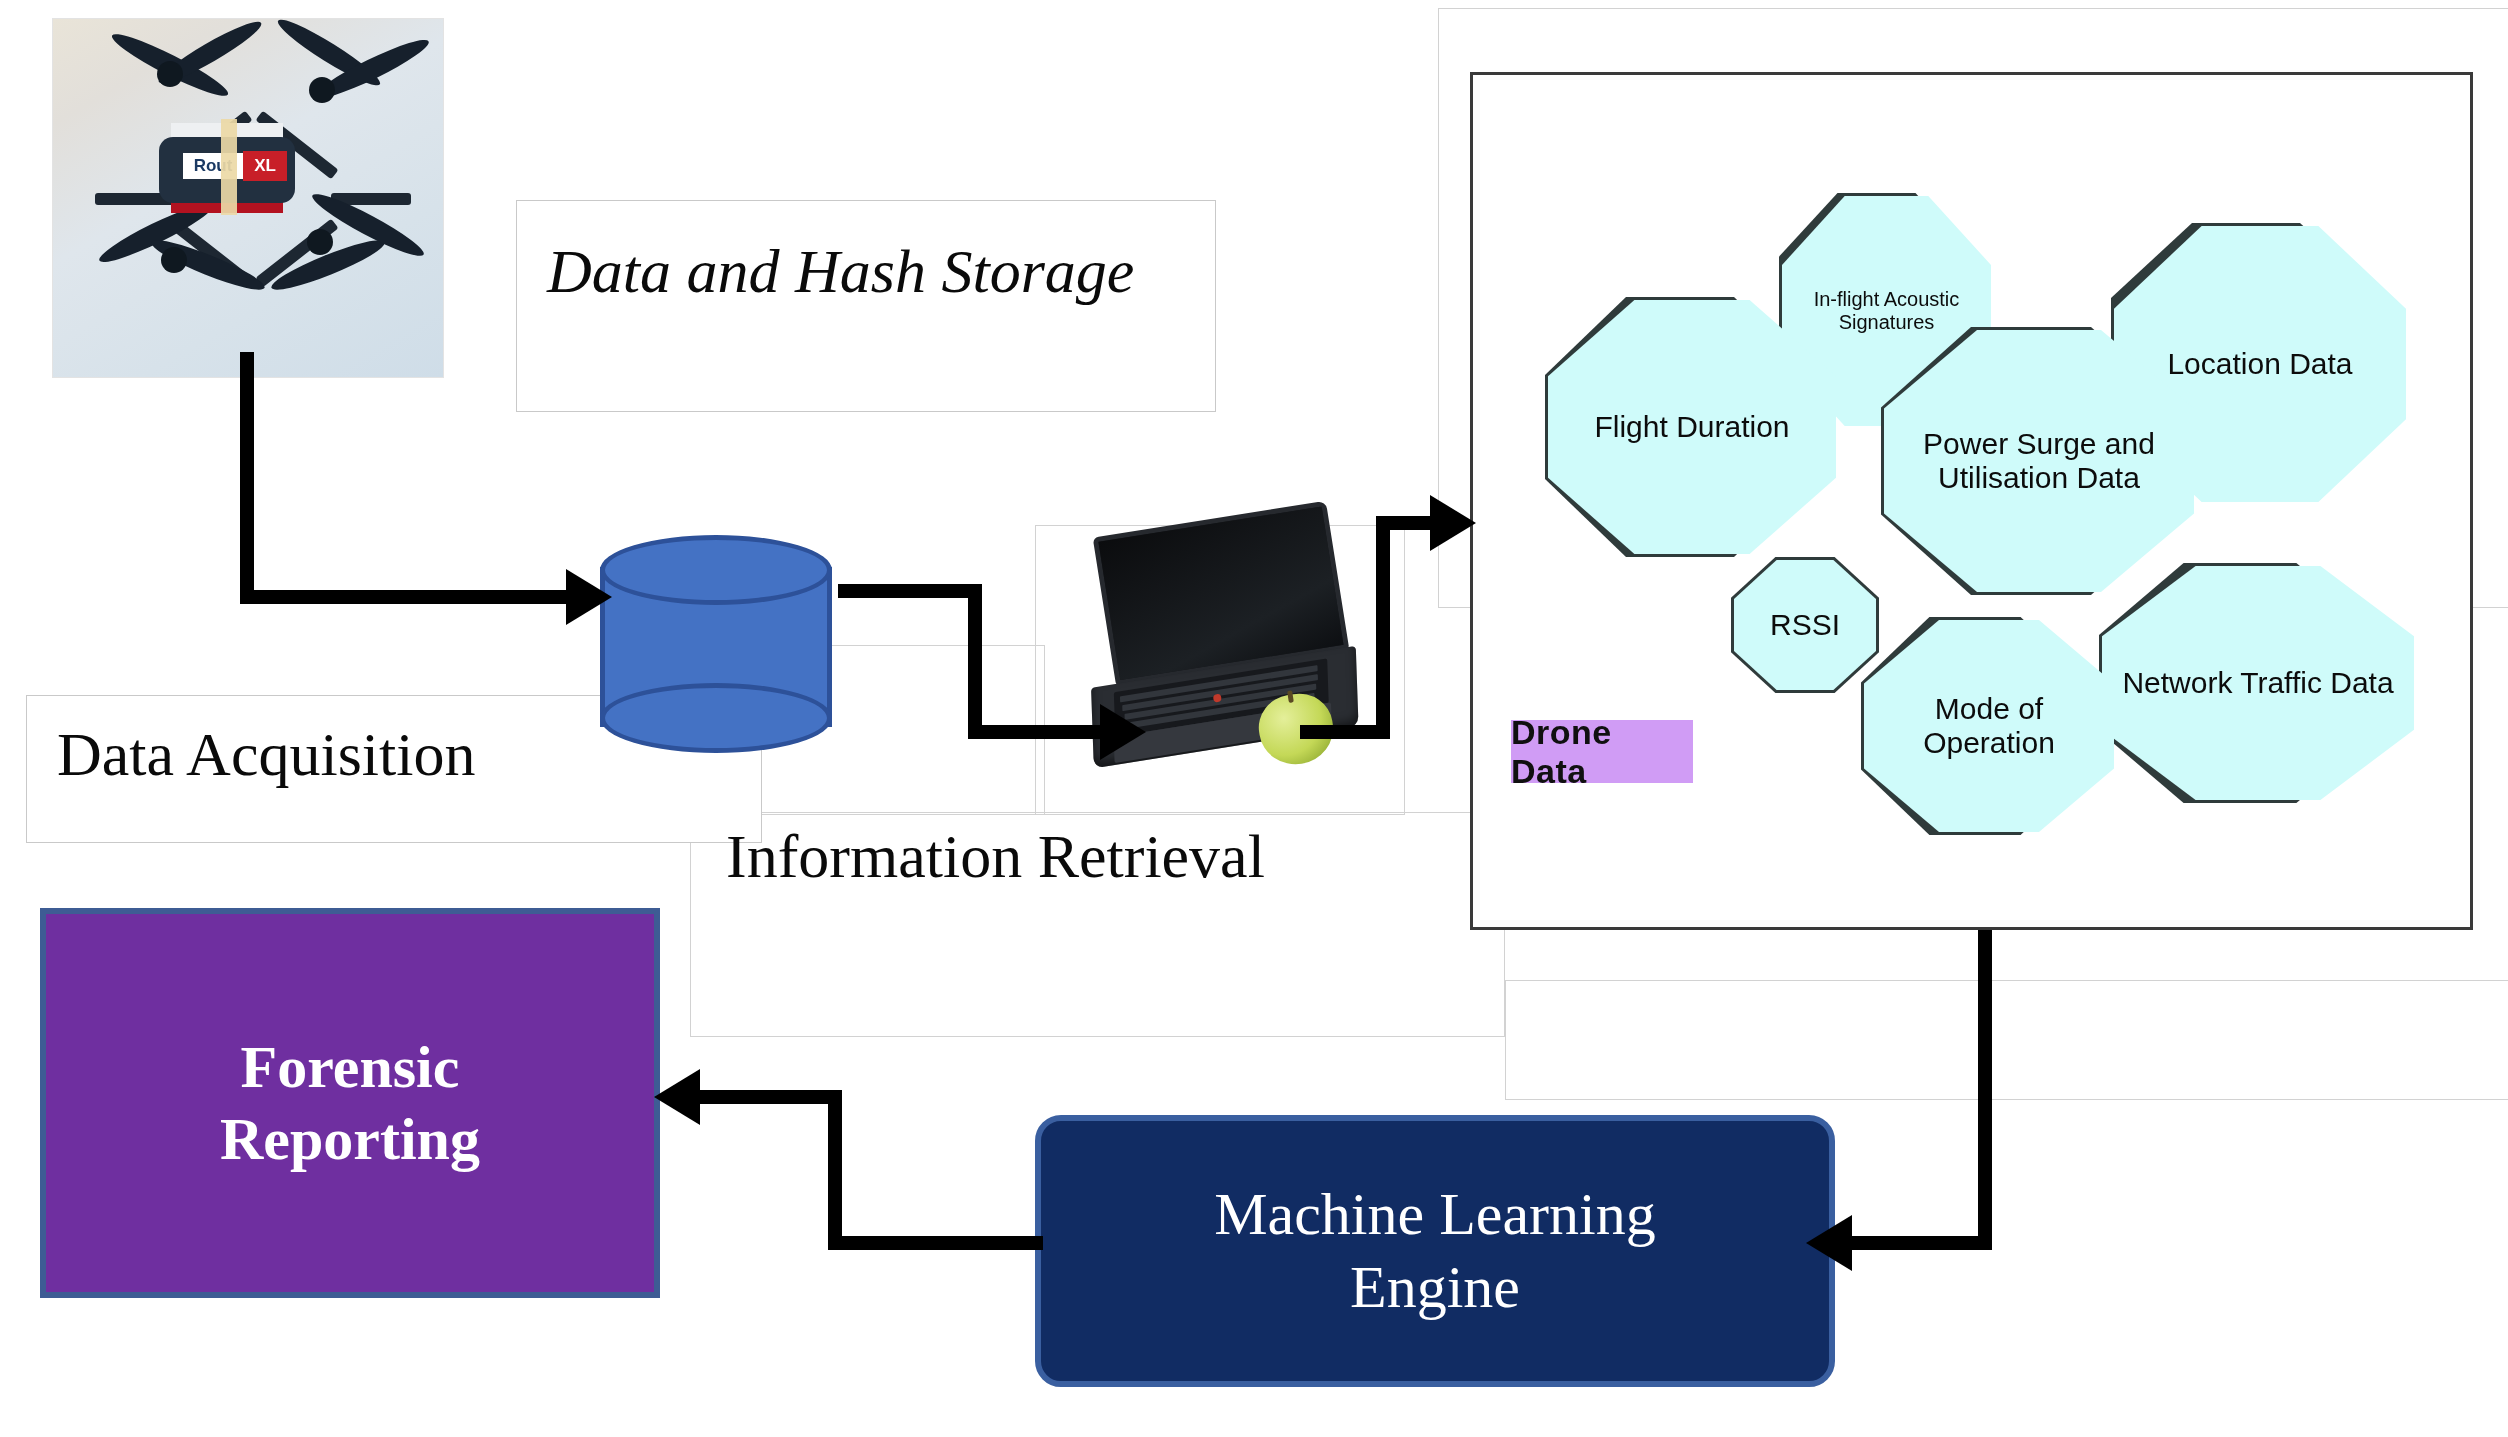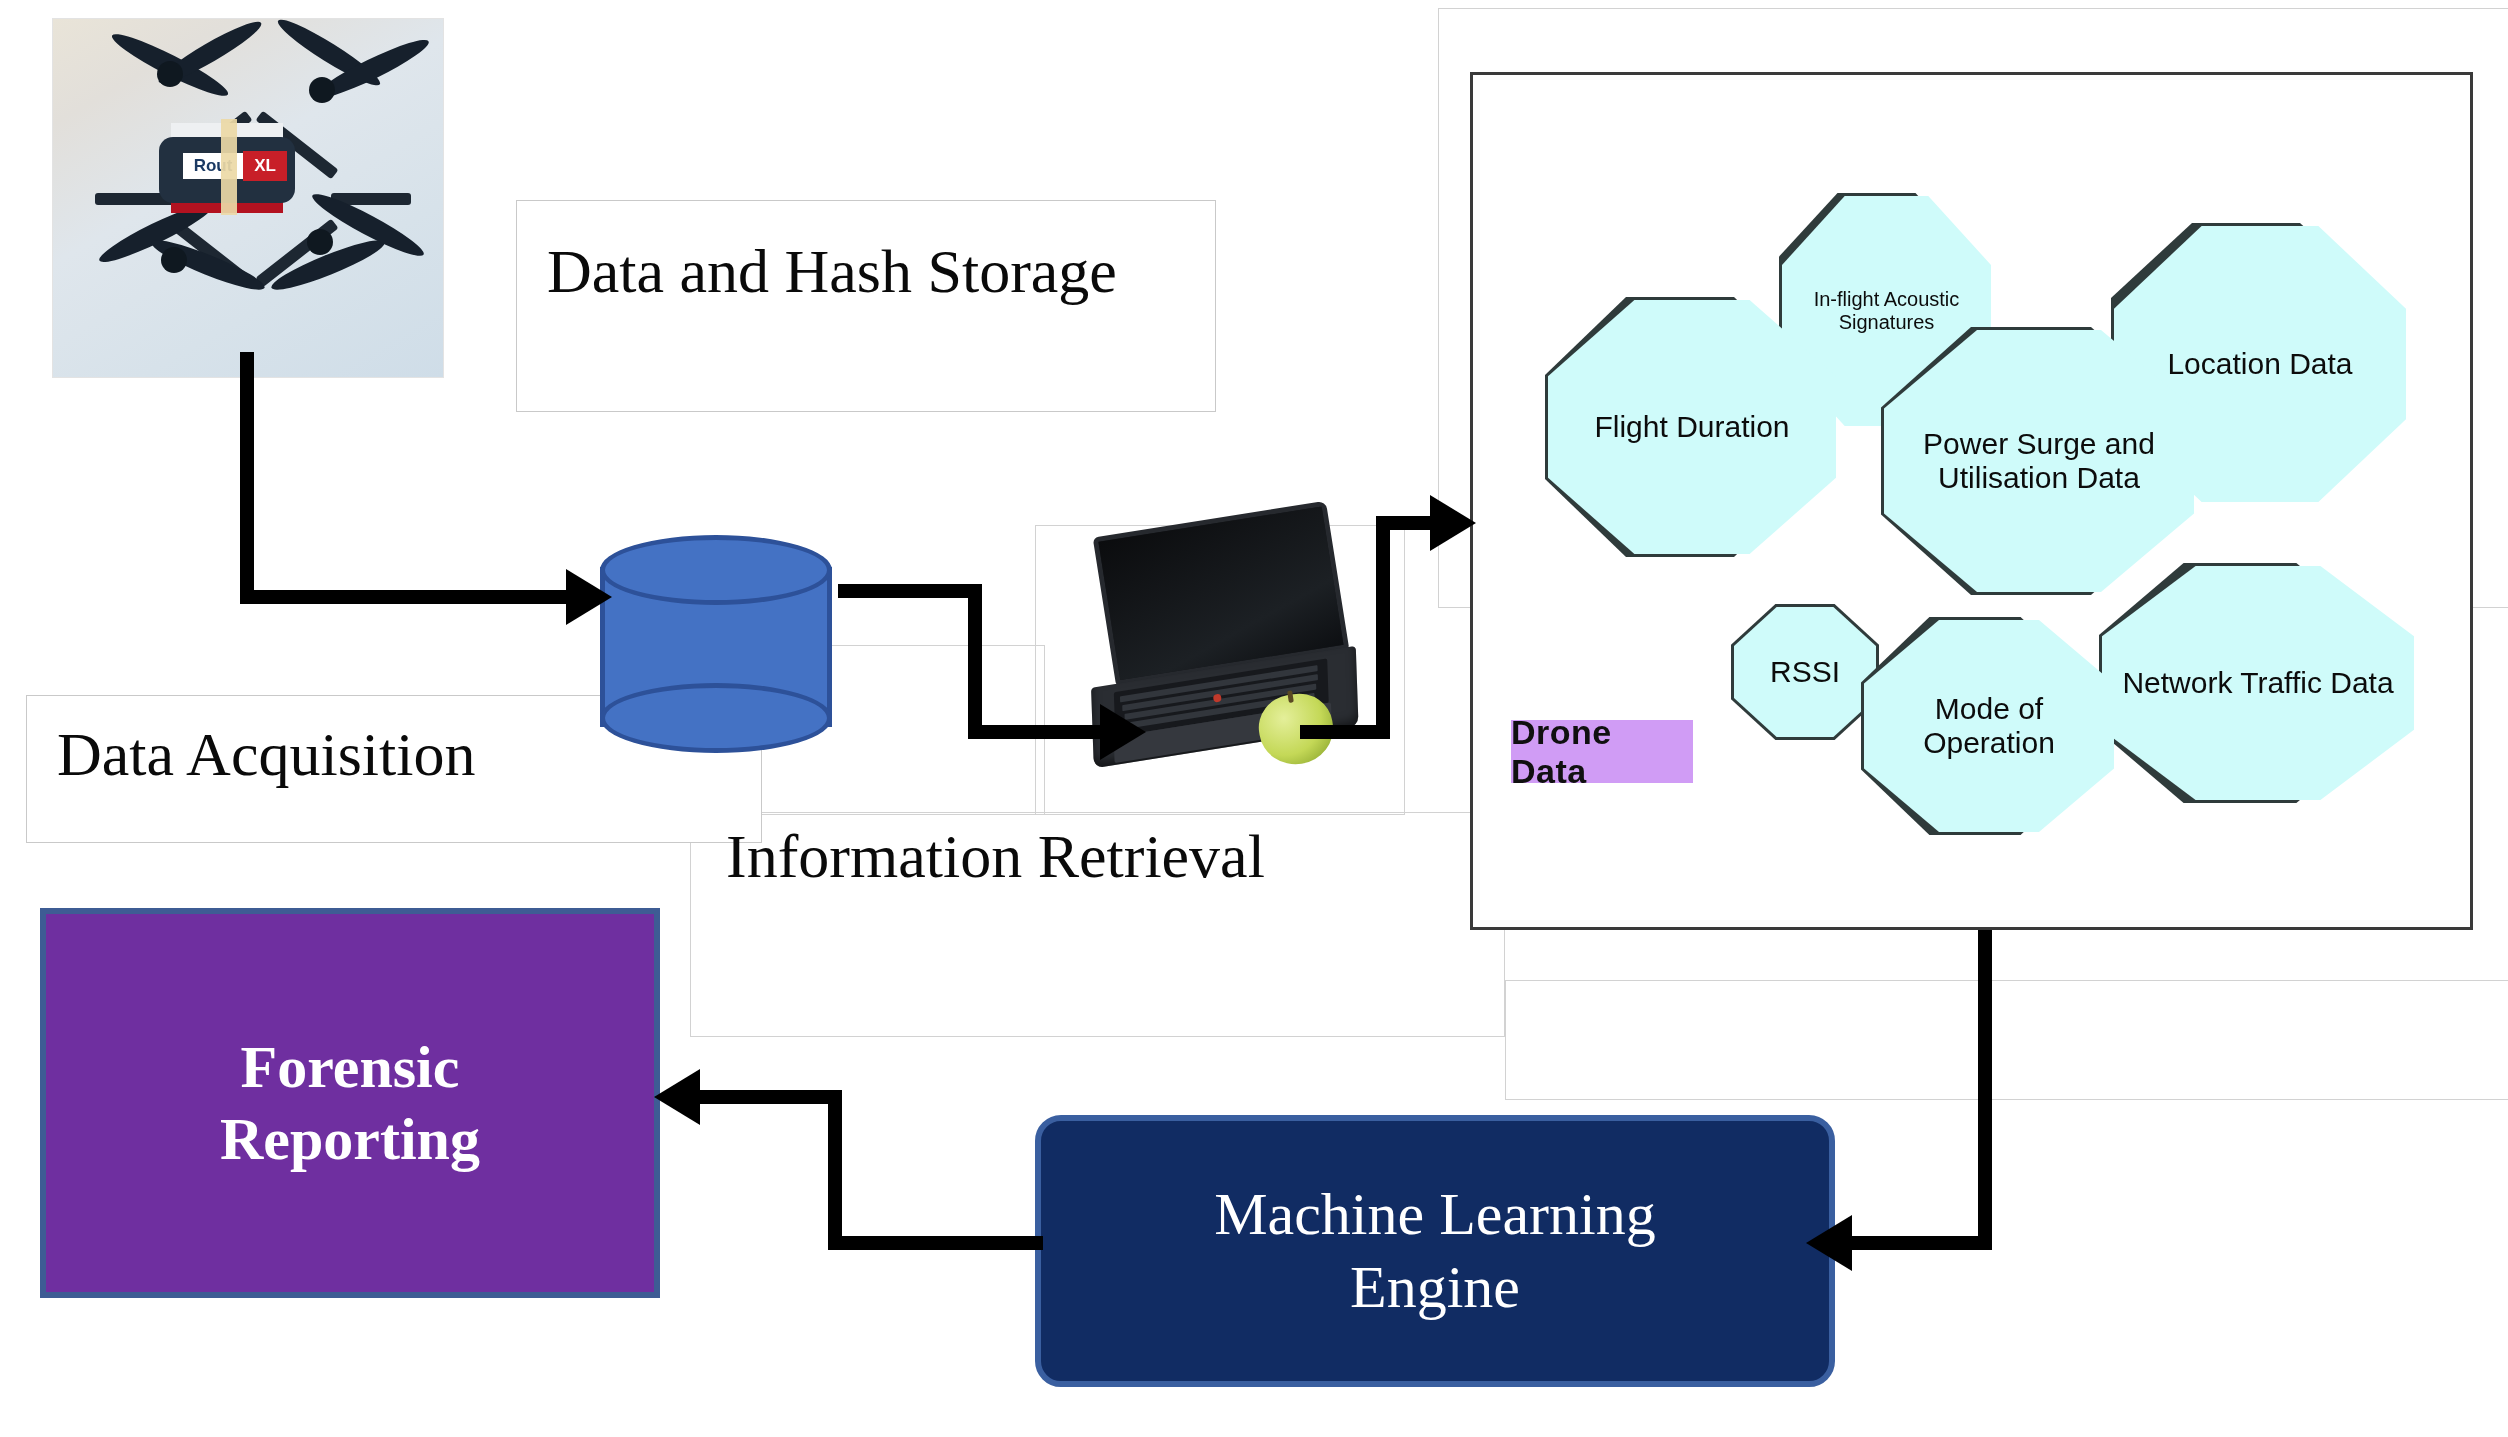--- a/index.html
+++ b/index.html
@@ -118,21 +118,21 @@
     <div class="hub" style="left:254px;top:210px;width:26px;height:26px;"></div>
 
     <div class="body-red" style="left:118px;top:104px;width:112px;height:90px;"></div>
     <div class="body-white" style="left:118px;top:104px;width:112px;height:22px;"></div>
     <div class="body-dark" style="left:106px;top:118px;width:136px;height:66px;"></div>
     <div class="body-label" style="left:130px;top:134px;width:60px;height:26px;font-size:17px;line-height:26px;">Rout</div>
     <div class="body-xl" style="left:190px;top:132px;width:44px;height:30px;font-size:17px;line-height:30px;">XL</div>
     <div class="rubber" style="left:168px;top:100px;width:16px;height:96px;"></div>
   </div>
 
-  <div class="abs textbox" style="left:516px;top:200px;width:700px;height:212px;">
+  <div class="abs textbox" style="left:516px;top:200px;width:700px;height:212px;font-style:italic;">
     <div class="inner just" style="font-size:62px;padding-top:34px;">Data and Hash Storage</div>
   </div>
 
   <div class="abs textbox" style="left:26px;top:648px;width:736px;height:148px;margin-top:47px;">
     <div class="inner" style="font-size:62px;padding-top:22px;">Data Acquisition</div>
   </div>
 
   <div class="abs" style="left:726px;top:821px;width:820px;height:90px;">
     <div style="font-size:62px;color:#0a0a0a;font-family:'Liberation Serif','DejaVu Serif',serif;">Information Retrieval</div>
   </div>
@@ -178,21 +178,21 @@
     <div class="oct-wrap" style="left:408px;top:252px;width:300px;height:268px;">
       <div class="oct-border"></div>
       <div class="oct-fill" style="font-size:30px;padding:0 8px;">Power Surge and Utilisation Data</div>
     </div>
 
     <div class="oct-wrap" style="left:72px;top:222px;width:270px;height:260px;">
       <div class="oct-border"></div>
       <div class="oct-fill" style="font-size:30px;padding:0 12px;">Flight Duration</div>
     </div>
 
-    <div class="oct-wrap" style="left:258px;top:482px;width:148px;height:136px;margin-top:47px;">
+    <div class="oct-wrap" style="left:258px;top:482px;width:148px;height:136px;">
       <div class="oct-border"></div>
       <div class="oct-fill" style="font-size:30px;">RSSI</div>
     </div>
 
     <div class="oct-wrap" style="left:626px;top:488px;width:282px;height:240px;">
       <div class="oct-border"></div>
       <div class="oct-fill" style="font-size:30px;padding:0 18px;">Network Traffic Data</div>
     </div>
 
     <div class="oct-wrap" style="left:388px;top:542px;width:228px;height:218px;">

